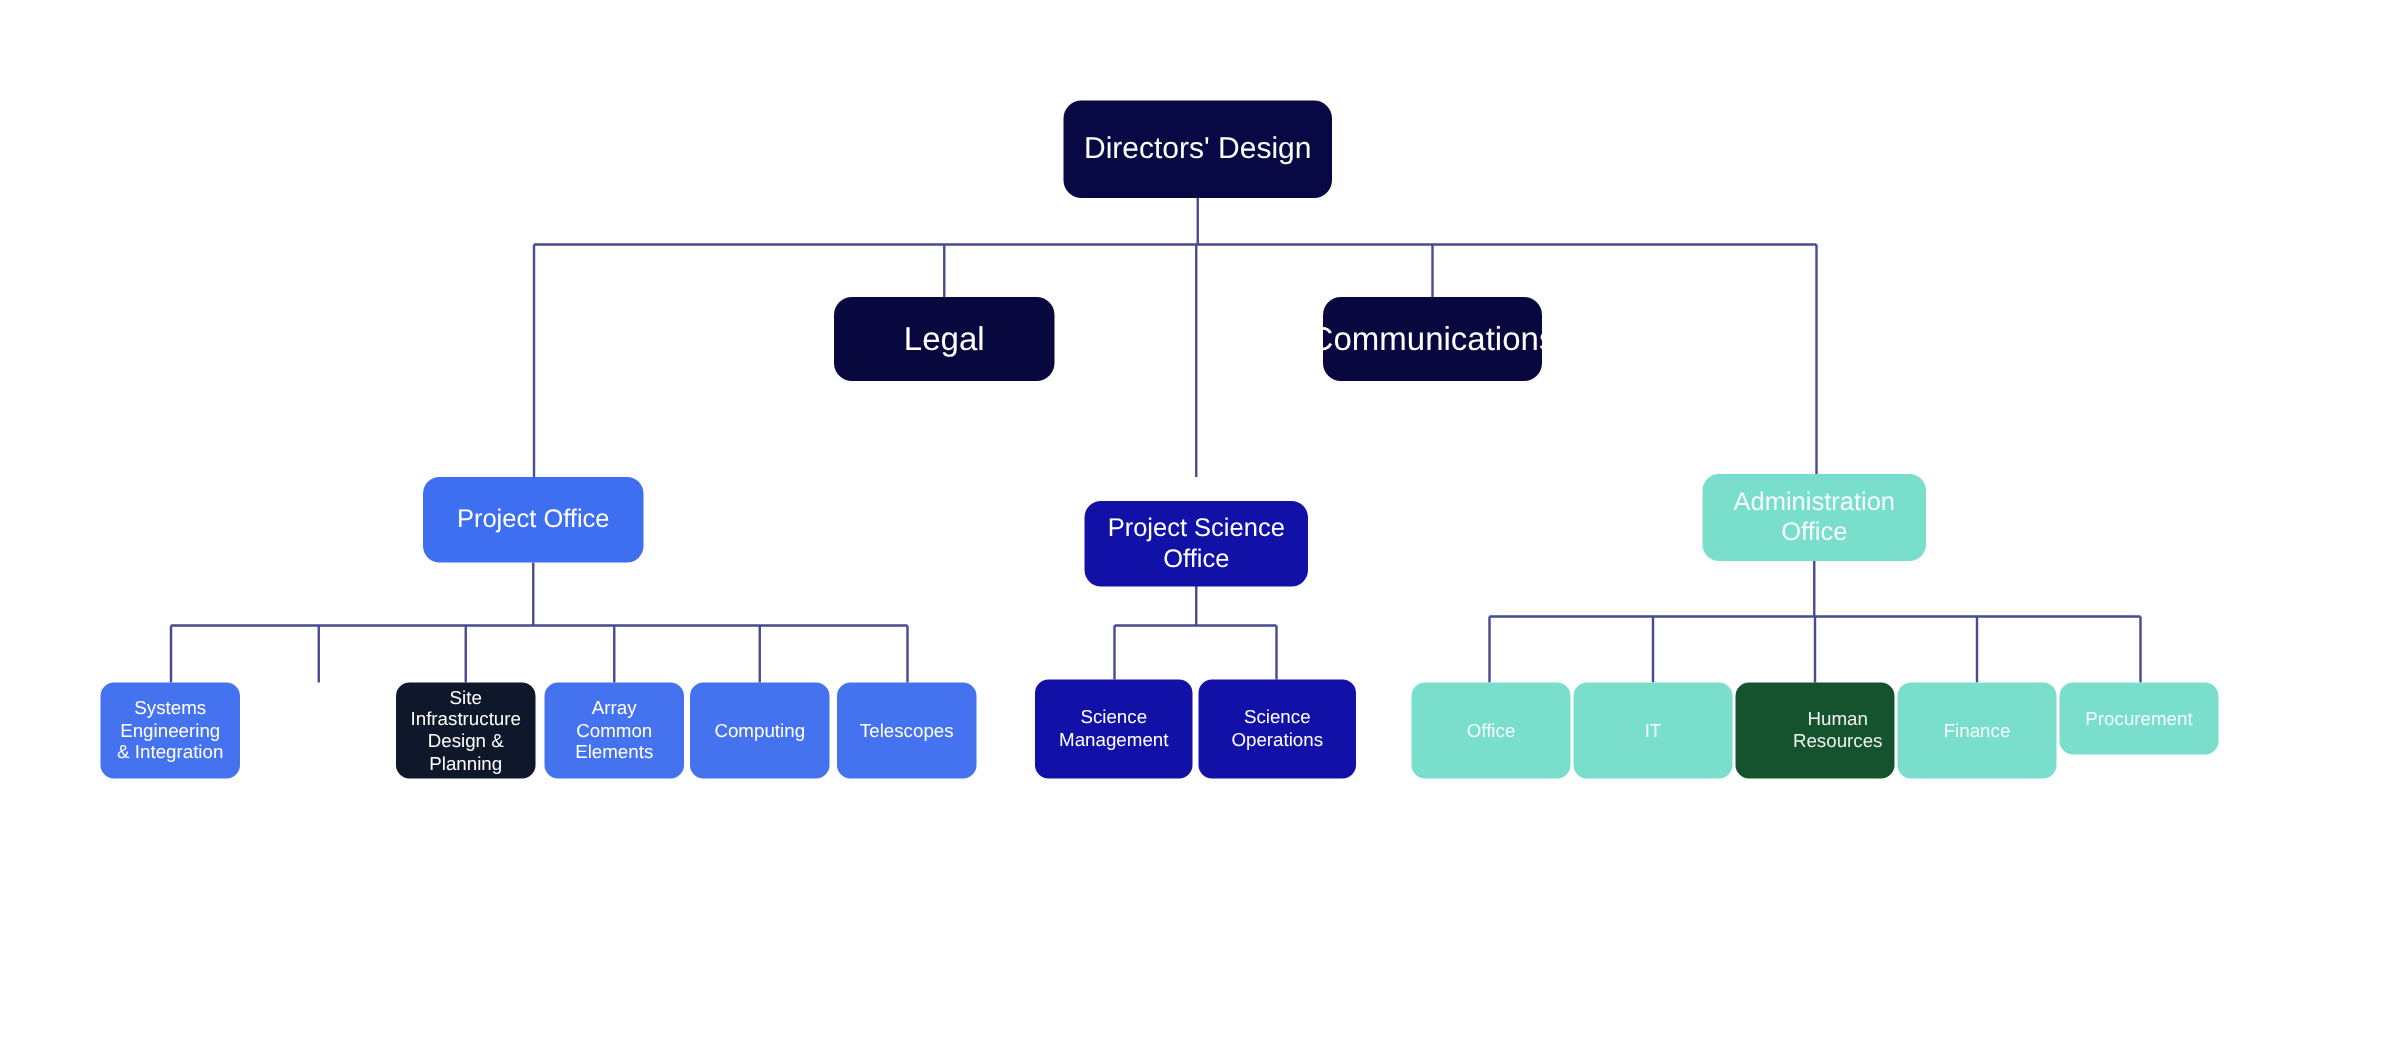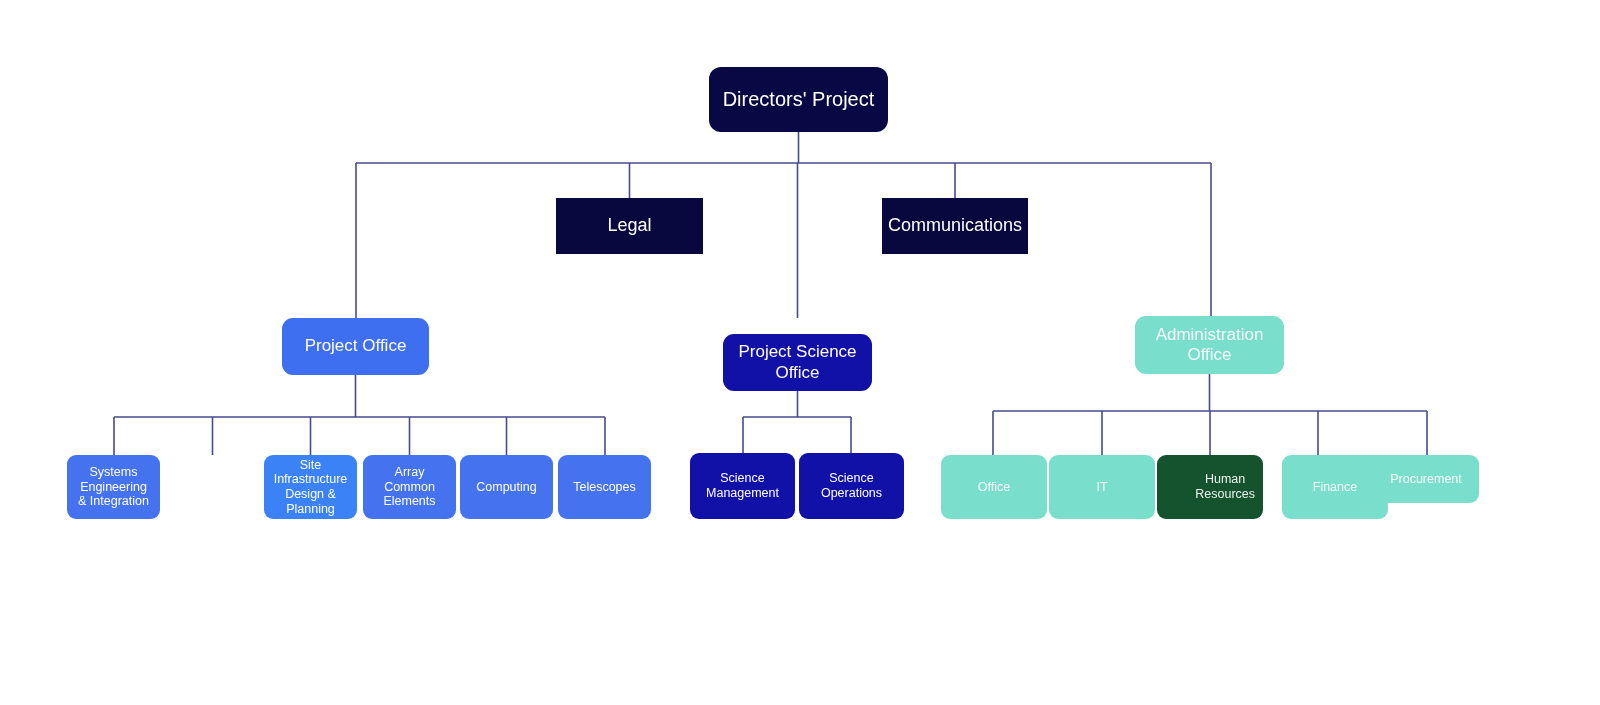--- a/index.html
+++ b/index.html
@@ -39,22 +39,22 @@
     padding: 4px 8px;
     z-index: 2;
     white-space: pre-line;
     user-select: none;
   }
   .lvl-root {
     font-size: 20px;
     border-radius: 12px;
   }
   .lvl-staff {
-    font-size: 18px;
-    border-radius: 0;
+    font-size: 22px;
+    border-radius: 12px;
   }
   .lvl-div {
     font-size: 17px;
     border-radius: 11px;
   }
   .lvl-leaf {
     font-size: 12.5px;
     border-radius: 9px;
   }
   .mint-text {
@@ -86,43 +86,43 @@
       <line x1="743" y1="417" x2="743" y2="453" stroke="#474a8f" stroke-width="1.6"></line>
       <line x1="851" y1="417" x2="851" y2="453" stroke="#474a8f" stroke-width="1.6"></line>
       <line x1="1209.5" y1="374" x2="1209.5" y2="411" stroke="#474a8f" stroke-width="1.6"></line>
       <line x1="993" y1="411" x2="1427" y2="411" stroke="#474a8f" stroke-width="1.6"></line>
       <line x1="993" y1="411" x2="993" y2="455" stroke="#474a8f" stroke-width="1.6"></line>
       <line x1="1102" y1="411" x2="1102" y2="455" stroke="#474a8f" stroke-width="1.6"></line>
       <line x1="1210" y1="411" x2="1210" y2="455" stroke="#474a8f" stroke-width="1.6"></line>
       <line x1="1318" y1="411" x2="1318" y2="455" stroke="#474a8f" stroke-width="1.6"></line>
       <line x1="1427" y1="411" x2="1427" y2="455" stroke="#474a8f" stroke-width="1.6"></line>
     </svg>
-<div class="node lvl-root" style="left: 709px; top: 67px; width: 179px; height: 65px; background: rgb(8, 8, 68);"><span>Directors' Project</span></div>
+<div class="node lvl-root" style="left: 709px; top: 67px; width: 179px; height: 65px; background: rgb(8, 8, 68);"><span>Directors' Design</span></div>
     <div class="node lvl-staff" style="left: 556px; top: 198px; width: 147px; height: 56px; background: rgb(8, 8, 63);"><span>Legal</span></div>
     <div class="node lvl-staff" style="left: 882px; top: 198px; width: 146px; height: 56px; background: rgb(8, 8, 63);"><span>Communications</span></div>
     <div class="node lvl-div" style="left: 282px; top: 318px; width: 147px; height: 57px; background: rgb(61, 111, 240);"><span>Project Office</span></div>
     <div class="node lvl-div" style="left: 723px; top: 334px; width: 149px; height: 57px; background: rgb(17, 17, 168);"><span>Project Science
 Office</span></div>
     <div class="node lvl-div mint-text" style="left: 1135px; top: 316px; width: 149px; height: 58px; background: rgb(122, 222, 205);"><span>Administration
 Office</span></div>
     <div class="node lvl-leaf" style="left: 67px; top: 455px; width: 93px; height: 64px; background: rgb(69, 115, 239);"><span>Systems
 Engineering
 &amp; Integration</span></div>
-    <div class="node lvl-leaf" style="left: 264px; top: 455px; width: 93px; height: 64px; background: #3b82f6;"><span>Site
+    <div class="node lvl-leaf" style="left: 264px; top: 455px; width: 93px; height: 64px; background: #0f172a;"><span>Site
 Infrastructure
 Design &amp;
 Planning</span></div>
     <div class="node lvl-leaf" style="left: 363px; top: 455px; width: 93px; height: 64px; background: rgb(69, 115, 239);"><span>Array
 Common
 Elements</span></div>
     <div class="node lvl-leaf" style="left: 460px; top: 455px; width: 93px; height: 64px; background: rgb(69, 115, 239);"><span>Computing</span></div>
     <div class="node lvl-leaf" style="left: 558px; top: 455px; width: 93px; height: 64px; background: rgb(69, 115, 239);"><span>Telescopes</span></div>
     <div class="node lvl-leaf" style="left: 690px; top: 453px; width: 105px; height: 66px; background: rgb(17, 17, 168);"><span>Science
 Management</span></div>
     <div class="node lvl-leaf" style="left: 799px; top: 453px; width: 105px; height: 66px; background: rgb(17, 17, 168);"><span>Science
 Operations</span></div>
     <div class="node lvl-leaf mint-text" style="left: 941px; top: 455px; width: 106px; height: 64px; background: rgb(122, 222, 205);"><span>Office</span></div>
     <div class="node lvl-leaf mint-text" style="left: 1049px; top: 455px; width: 106px; height: 64px; background: rgb(122, 222, 205);"><span>IT</span></div>
     <div class="node lvl-leaf mint-text" style="left: 1157px; top: 455px; width: 106px; height: 64px; background: #14532d; justify-content: flex-end;"><span>Human
 Resources</span></div>
-    <div class="node lvl-leaf mint-text" style="left: 1265px; top: 455px; width: 106px; height: 64px; background: rgb(122, 222, 205); margin-left: 17px;"><span>Finance</span></div>
+    <div class="node lvl-leaf mint-text" style="left: 1265px; top: 455px; width: 106px; height: 64px; background: rgb(122, 222, 205);"><span>Finance</span></div>
     <div class="node lvl-leaf mint-text" style="left: 1373px; top: 455px; width: 106px; height: 48px; background: rgb(122, 222, 205);"><span>Procurement</span></div>
   </div>
 
 </body></html>

